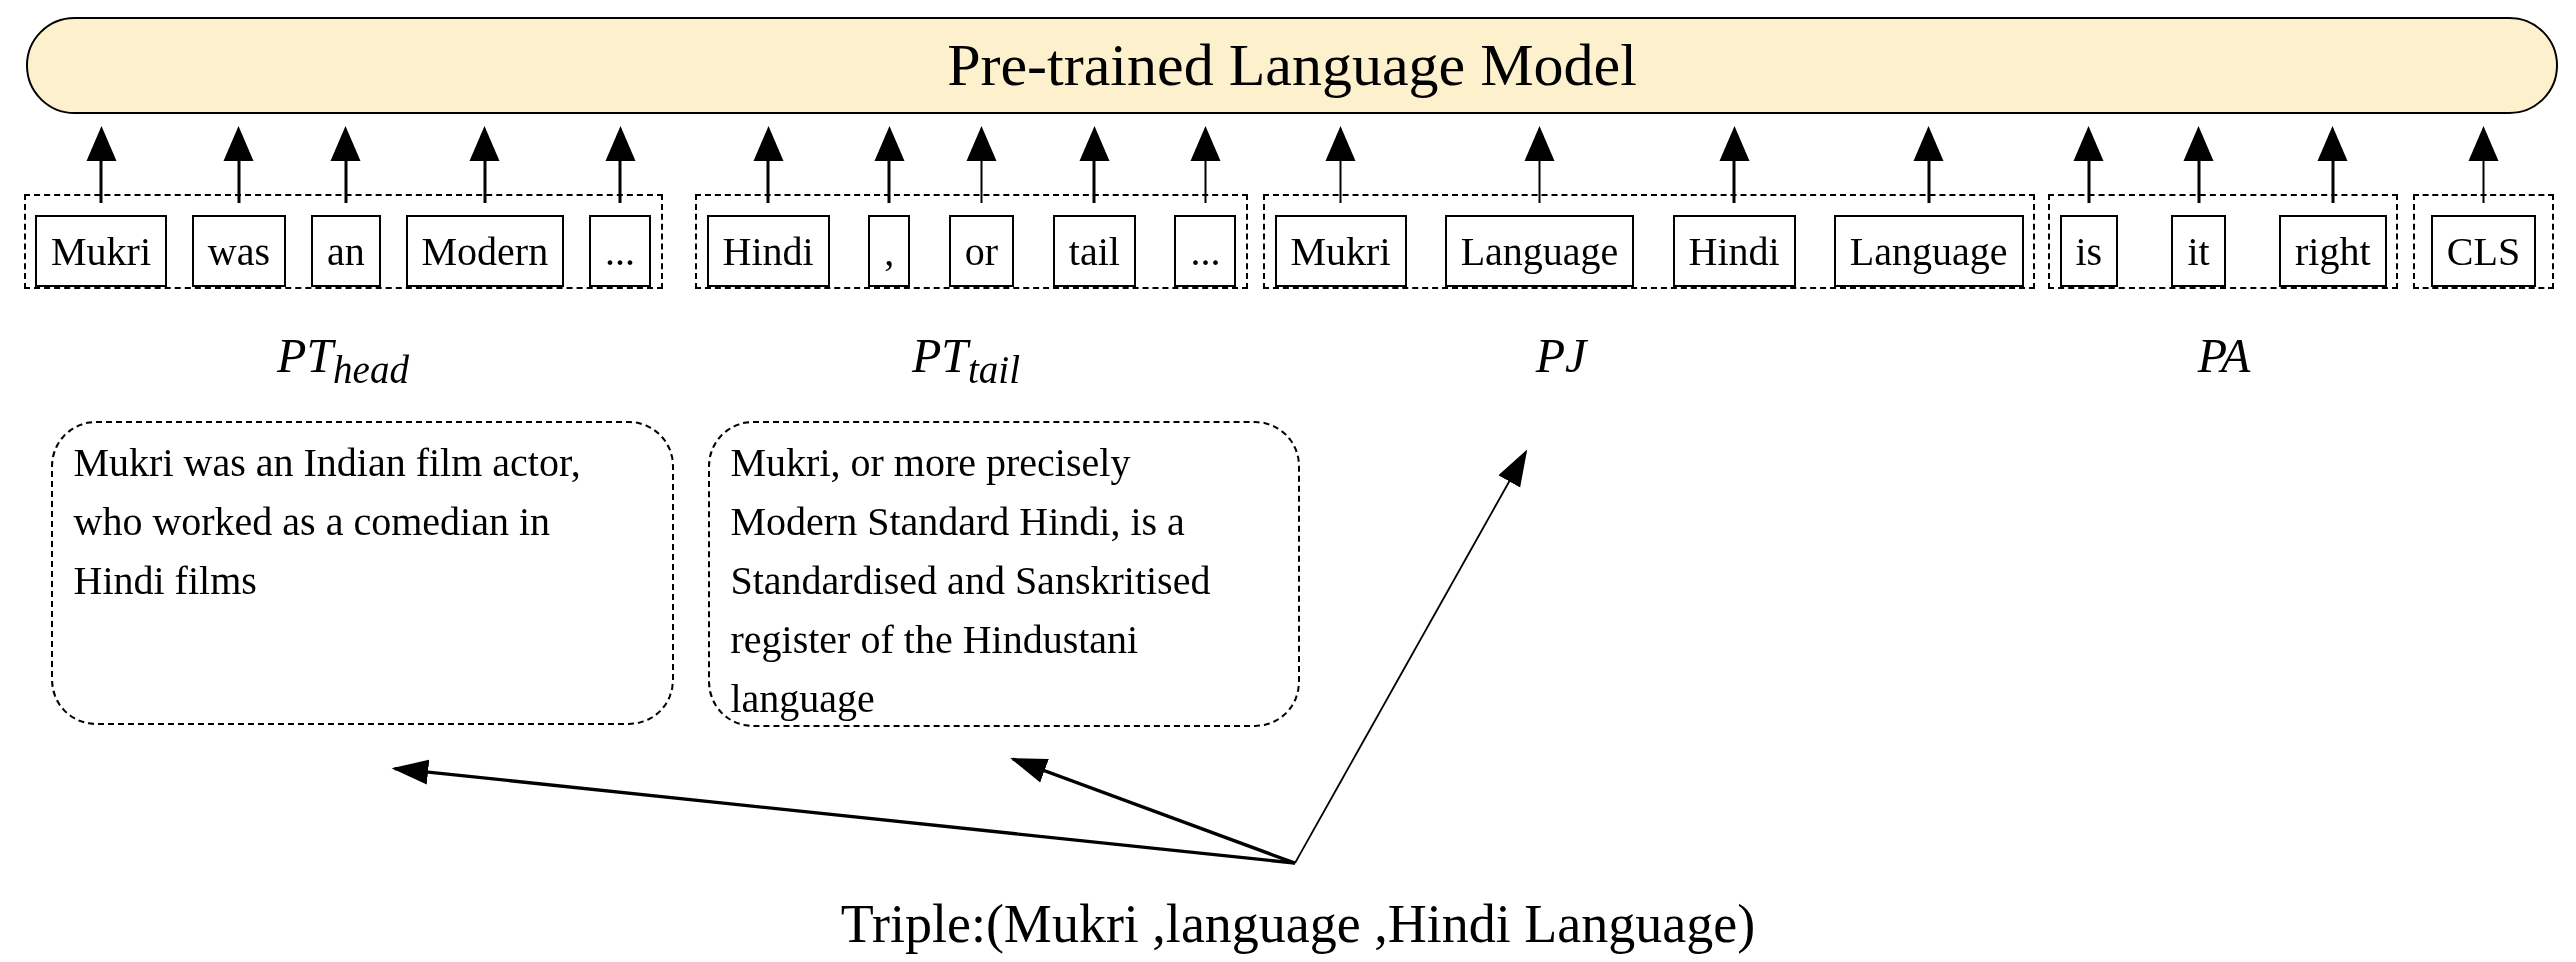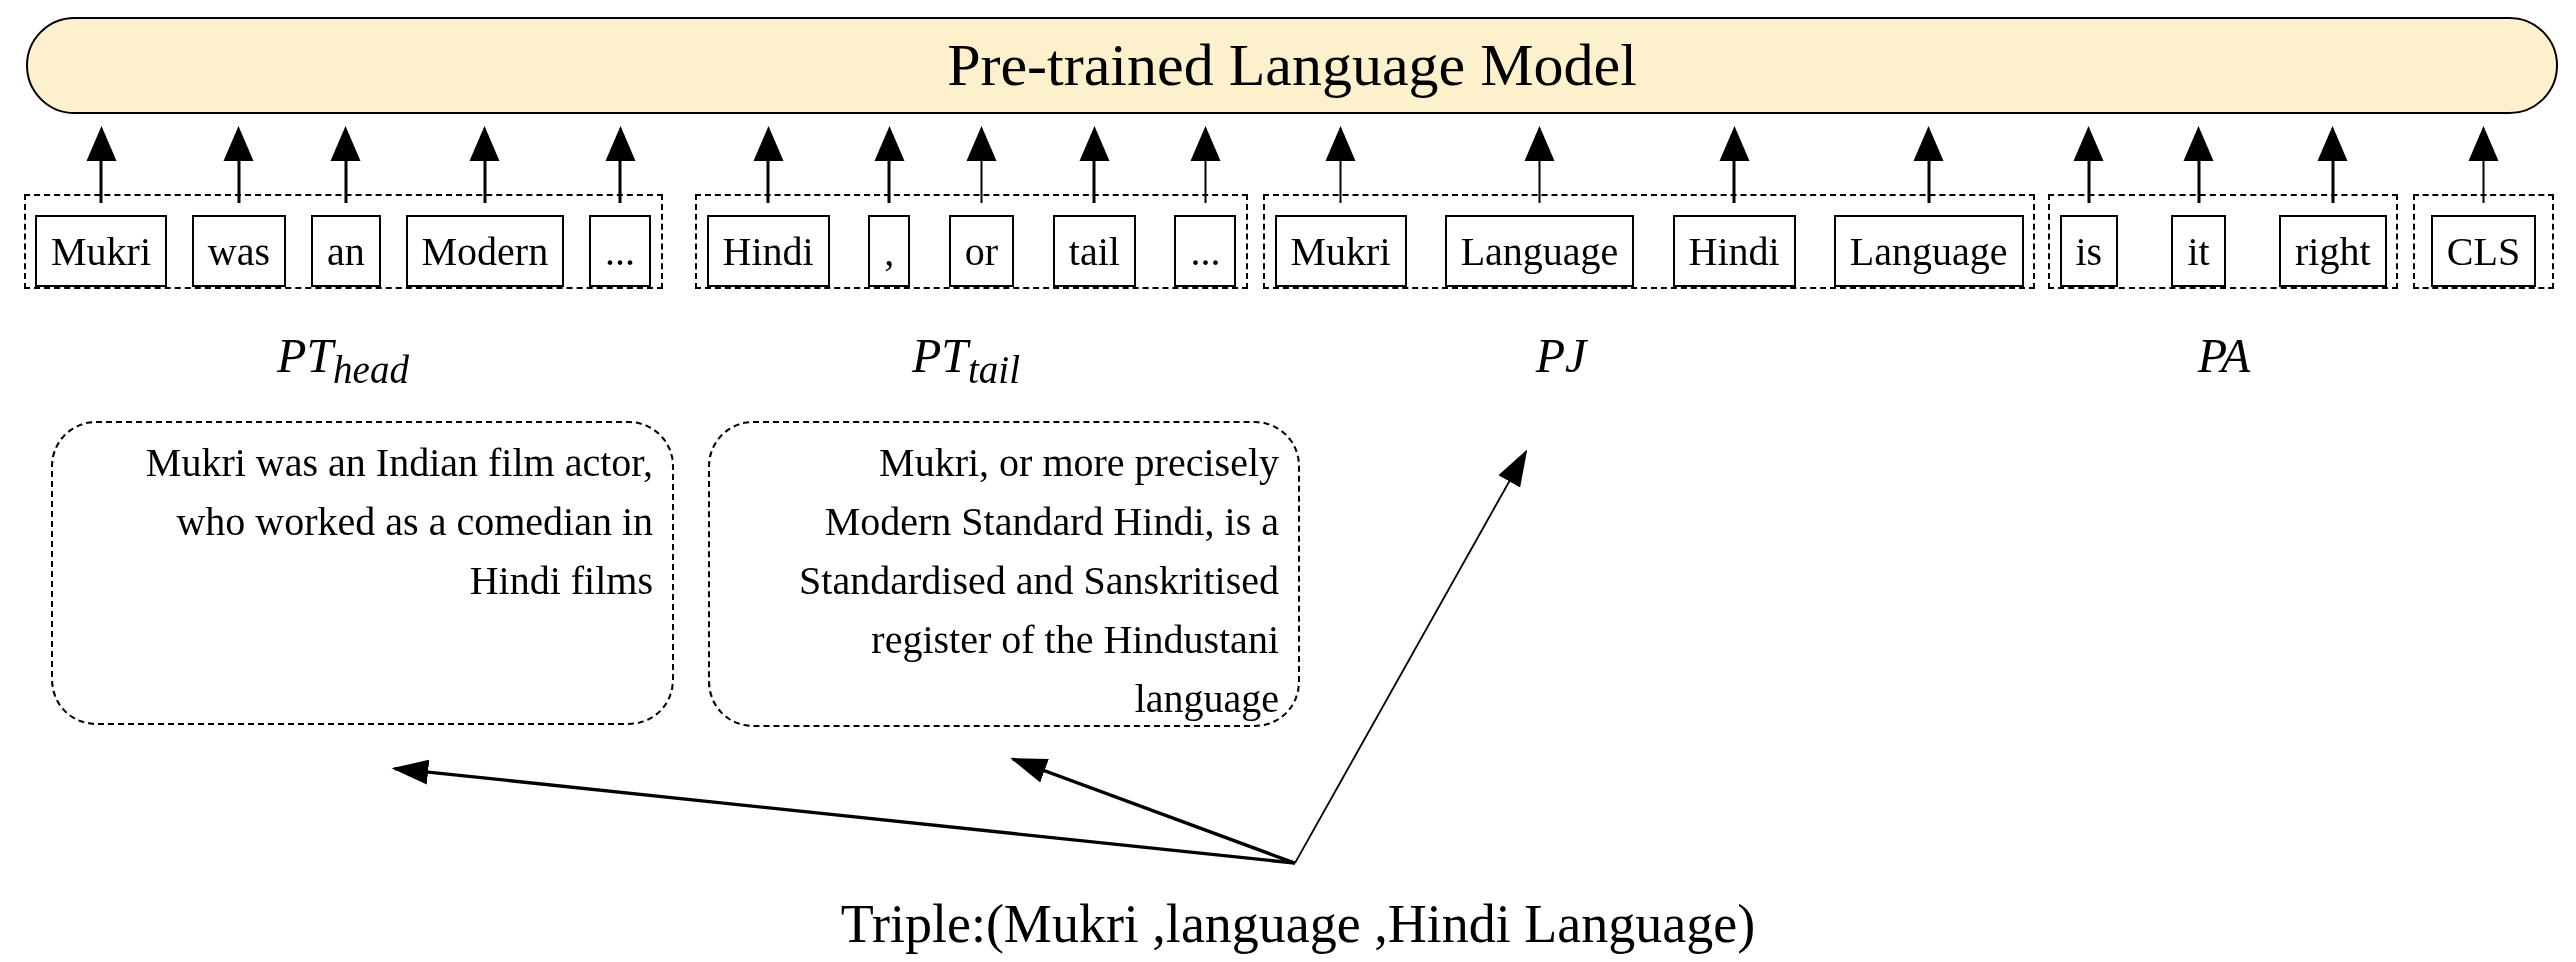--- a/index.html
+++ b/index.html
@@ -30,21 +30,21 @@
     display:flex;flex-direction:column;align-items:center;width:31px;
   }
   .arrow .head{width:0;height:0;border-left:15.4px solid transparent;border-right:15.4px solid transparent;border-bottom:35px solid #000;}
   .arrow .stem{width:2.9px;height:42px;background:#000;}
   
   .glabel{position:absolute;top:328px;transform:translateX(-50%);font-style:italic;font-size:48px;white-space:nowrap;}
   .glabel sub{font-size:39px;font-style:italic;font-family:Liberation Serif, serif;}
   
   .passage{
     position:absolute;top:421px;box-sizing:border-box;border:2.9px dashed #000;border-radius:45px;
-    padding:10.3px 19px 0 20.5px;font-size:40px;line-height:59px;background:#fff;text-align:right;
+    padding:10.3px 19px 0 20.5px;font-size:40px;line-height:59px;background:#fff;
   }
   .passage .line{white-space:nowrap;}
   #passage-head{left:51px;width:623px;height:304px;}
   #passage-tail{left:708px;width:592px;height:306px;}
   
   svg.rel-arrows{position:absolute;left:0;top:0;width:2576px;height:962px;pointer-events:none;}
   
   .triple{position:absolute;top:893px;left:1298px;transform:translateX(-50%);font-size:54px;white-space:nowrap;}
 </style>
 </head>

